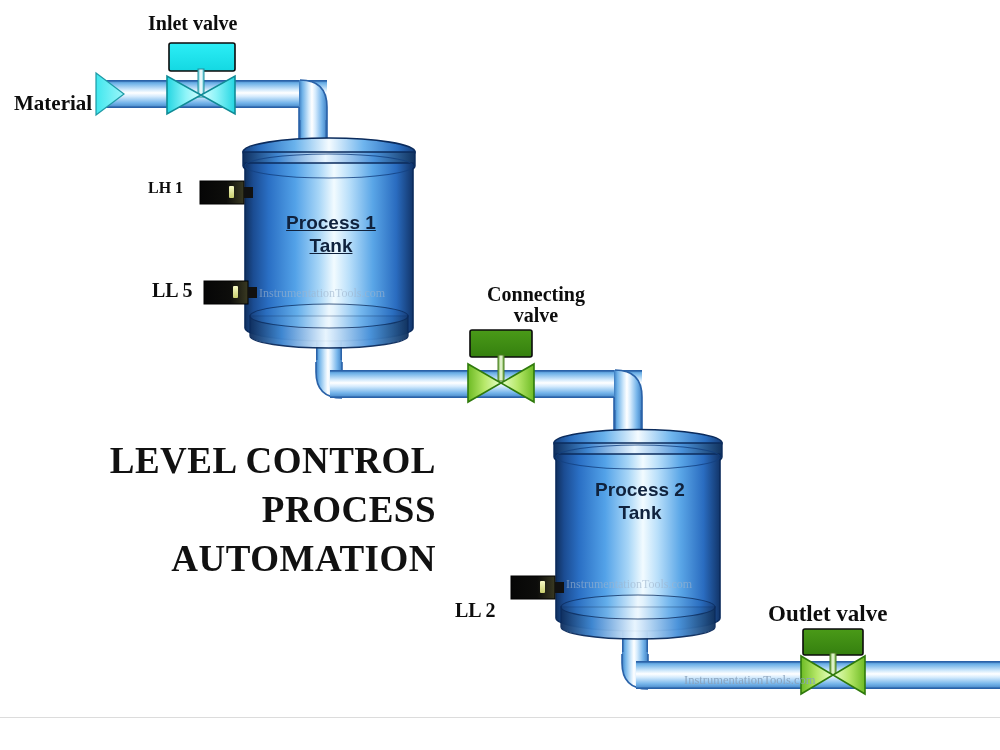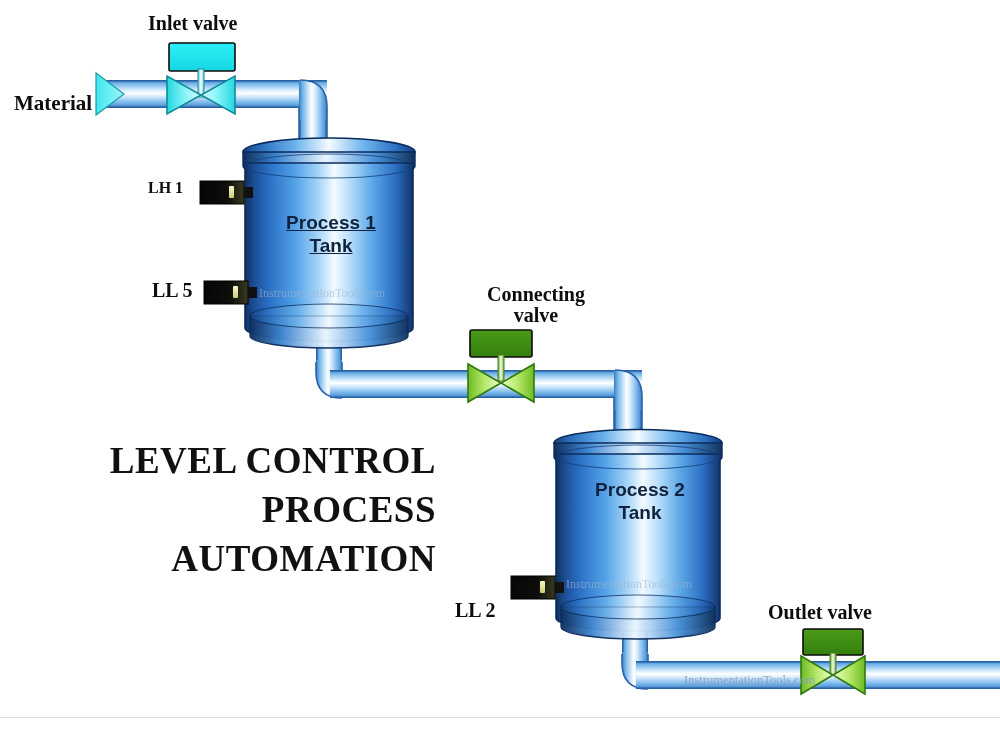--- a/index.html
+++ b/index.html
@@ -31,21 +31,21 @@
     color: #0d0d0d;
     white-space: pre;
     line-height: 1.05;
   }
   .lbl-material { left: 14px;  top: 92px;  font-size: 21px; }
   .lbl-inlet    { left: 148px; top: 13px;  font-size: 20px; }
   .lbl-lh1      { left: 148px; top: 180px; font-size: 16px; }
   .lbl-ll1      { left: 152px; top: 280px; font-size: 20px; }
   .lbl-conn     { left: 443px; top: 284px; font-size: 20px; text-align: center; width: 112px; margin-left: 37px; }
   .lbl-ll2      { left: 455px; top: 576px; font-size: 20px; margin-top: 24px; }
-  .lbl-outlet   { left: 768px; top: 602px; font-size: 20px; }
+  .lbl-outlet   { left: 768px; top: 602px; font-size: 23px; }
 
   .tanktext {
     position: absolute;
     font-family: "Liberation Sans", sans-serif;
     font-weight: bold;
     color: #10223d;
     text-align: center;
     line-height: 1.22;
     white-space: pre;
     font-size: 19px;

